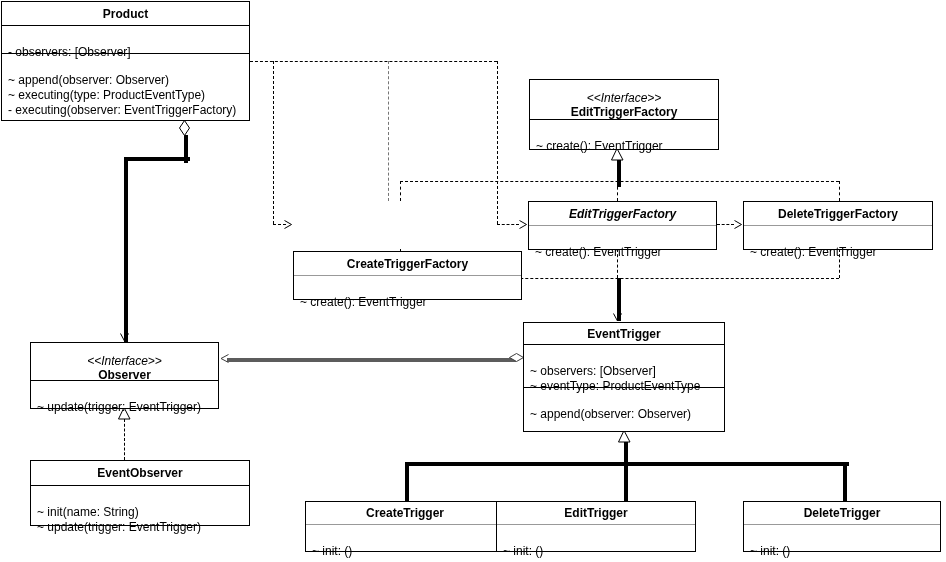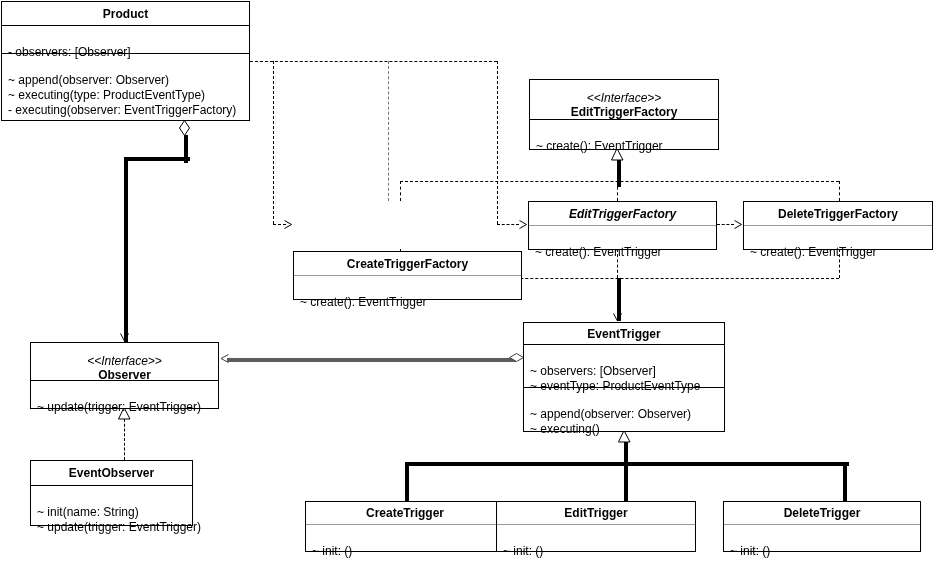--- a/index.html
+++ b/index.html
@@ -145,35 +145,34 @@
   </div>
 
   <div class="box" style="left:523px;top:322px;width:202px;">
     <div class="box-title" style="height:21px;">EventTrigger</div>
     <div class="box-sec" style="height:43px;">
       <div class="mrow">~ observers: [Observer]</div>
       <div class="mrow">~ eventType: ProductEventType</div>
     </div>
     <div class="box-sec" style="height:44px;">
       <div class="mrow">~ append(observer: Observer)</div>
-      <div class="mrow">~ executing()</div>
     </div>
   </div>
 
   <div class="box" style="left:30px;top:342px;width:189px;">
     <div class="box-title2" style="height:37px;">
       <div class="stereo">&lt;&lt;Interface&gt;&gt;</div>
       <div class="tname">Observer</div>
     </div>
     <div class="box-sec" style="height:28px;">
       <div class="mrow">~ update(trigger: EventTrigger)</div>
     </div>
   </div>
 
-  <div class="box" style="left:30px;top:460px;width:163px;">
+  <div class="box" style="left:30px;top:460px;width:220px;">
     <div class="box-title" style="height:24px;">EventObserver</div>
     <div class="box-sec" style="height:40px;">
       <div class="mrow">~ init(name: String)</div>
       <div class="mrow">~ update(trigger: EventTrigger)</div>
     </div>
   </div>
 
   <div class="box light" style="left:305px;top:501px;width:200px;">
     <div class="box-title" style="height:22px;">CreateTrigger</div>
     <div class="box-sec" style="height:27px;">
@@ -181,20 +180,20 @@
     </div>
   </div>
 
   <div class="box light" style="left:496px;top:501px;width:200px;">
     <div class="box-title" style="height:22px;">EditTrigger</div>
     <div class="box-sec" style="height:27px;">
       <div class="mrow">~ init: ()</div>
     </div>
   </div>
 
-  <div class="box light" style="left:723px;top:501px;width:198px;">
+  <div class="box light" style="left:743px;top:501px;width:198px;">
     <div class="box-title" style="height:22px;">DeleteTrigger</div>
     <div class="box-sec" style="height:27px;">
       <div class="mrow">~ init: ()</div>
     </div>
   </div>
 
 </div>
 
 </body></html>

